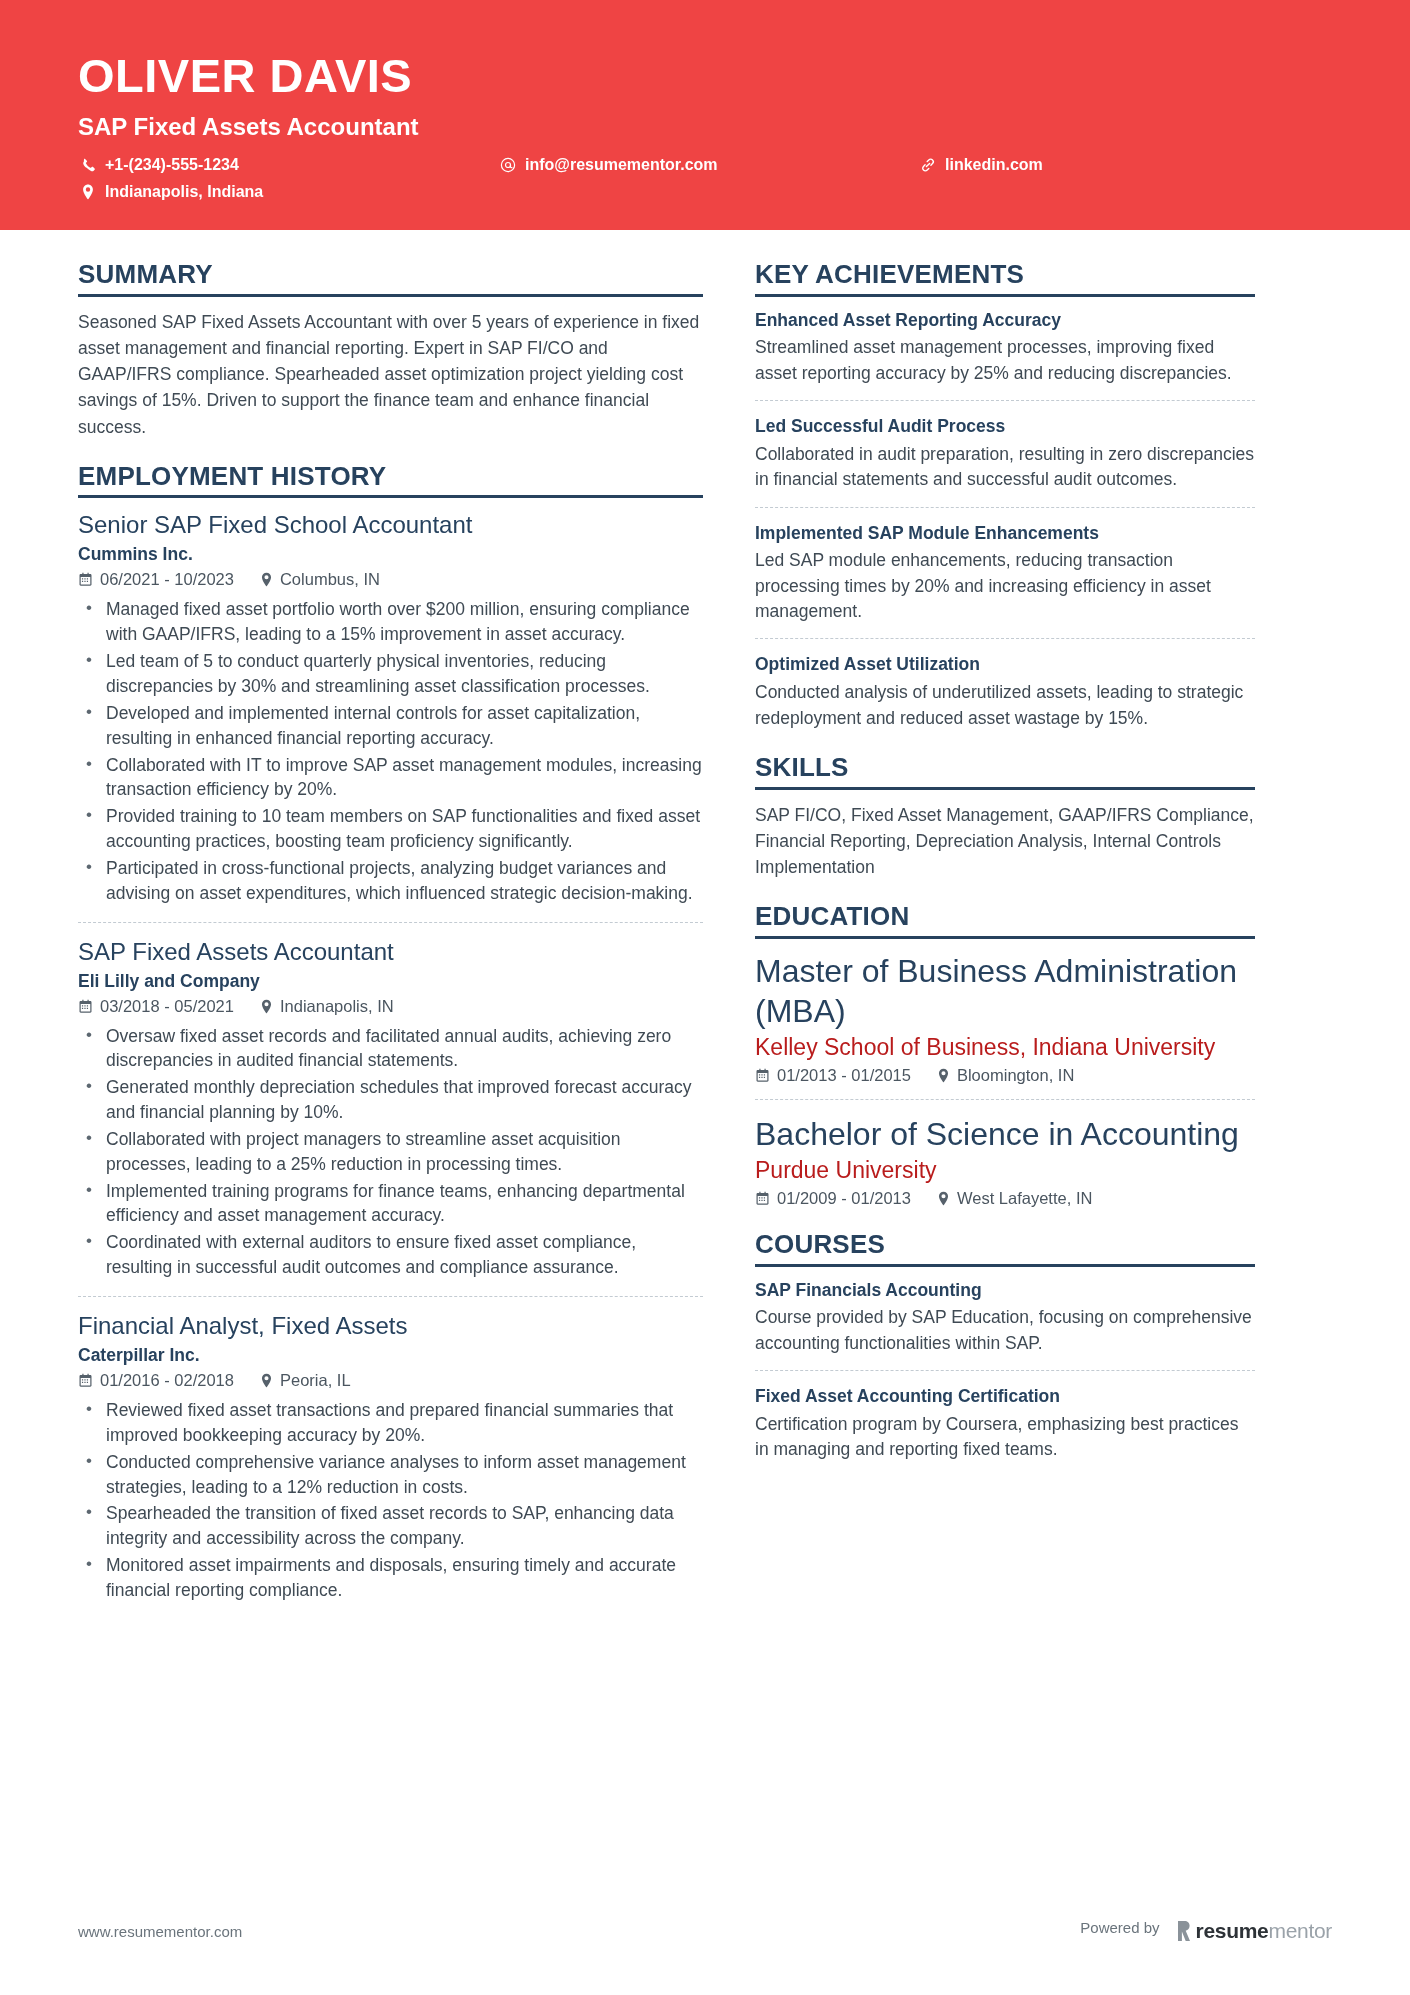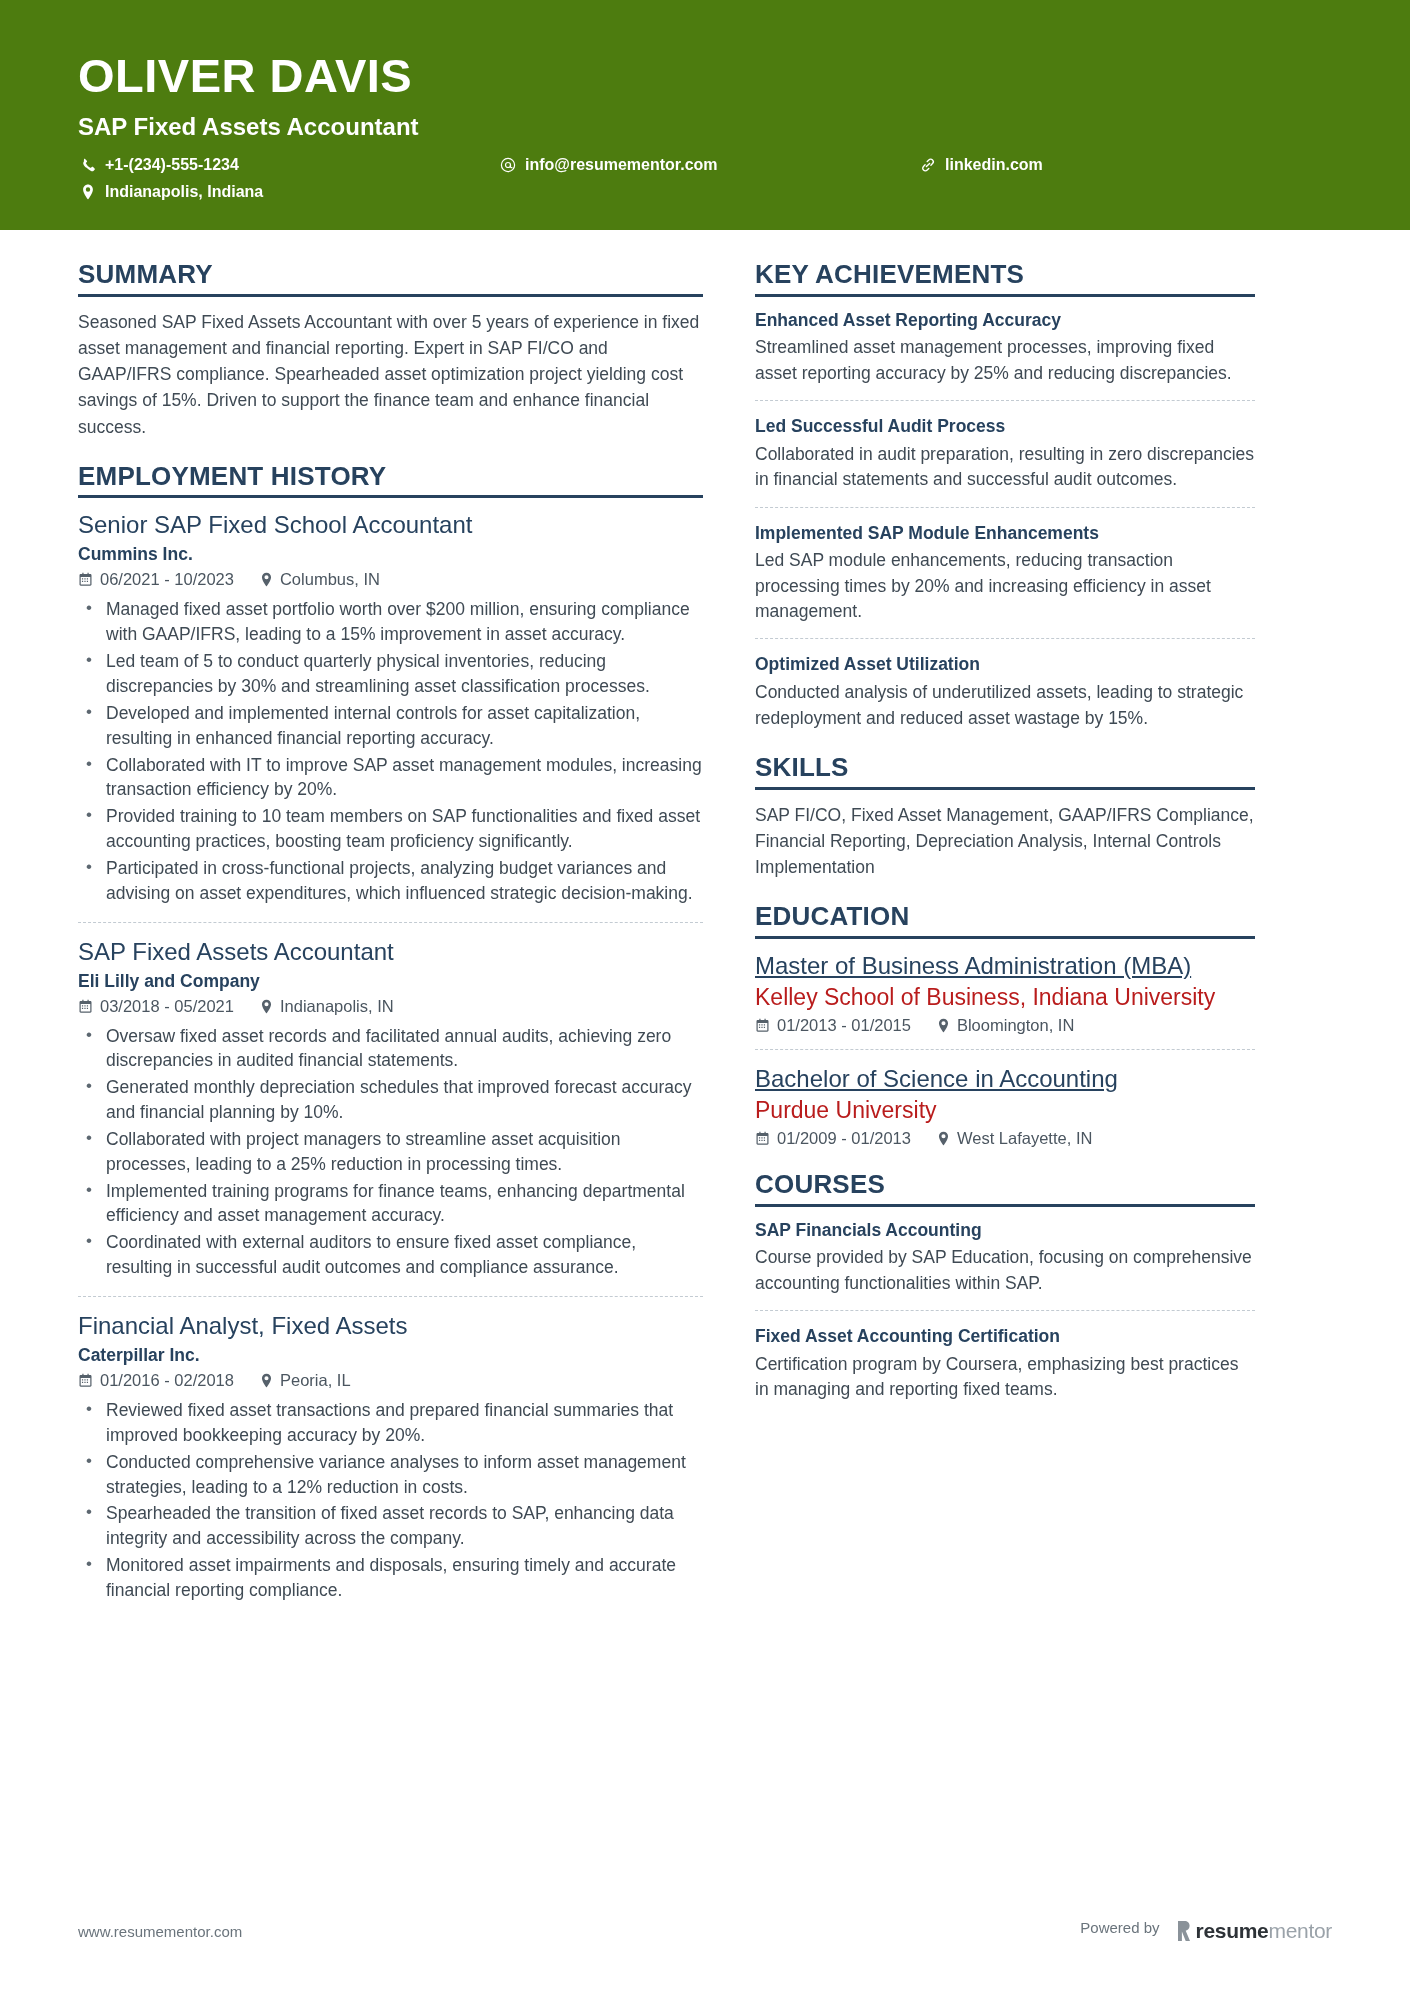--- a/index.html
+++ b/index.html
@@ -17,21 +17,21 @@
 
   .page {
     width: 1410px;
     min-height: 1995px;
     position: relative;
     background: #ffffff;
   }
 
   
   .header {
-    background: #4d7c0f;
+    background: #ef4444;
     padding: 52px 78px 30px 78px;
     height: 230px;
   }
 
   .full-name {
     font-size: 47px;
     font-weight: bold;
     color: #ffffff;
     letter-spacing: 0.5px;
     line-height: 1.0;
@@ -203,25 +203,24 @@
     color: #3f4a54;
   }
 
   .skills-text {
     font-size: 17.5px;
     line-height: 1.5;
     color: #3f4a54;
   }
 
   .edu-degree {
-    font-size: 24px;
+    font-size: 32px;
     color: #27425e;
     line-height: 1.25;
     margin-bottom: 3px;
-    text-decoration: underline;
   }
 
   .edu-school {
     font-size: 23px;
     font-weight: normal;
     color: #b91c1c;
     margin-bottom: 5px;
   }
 
   

